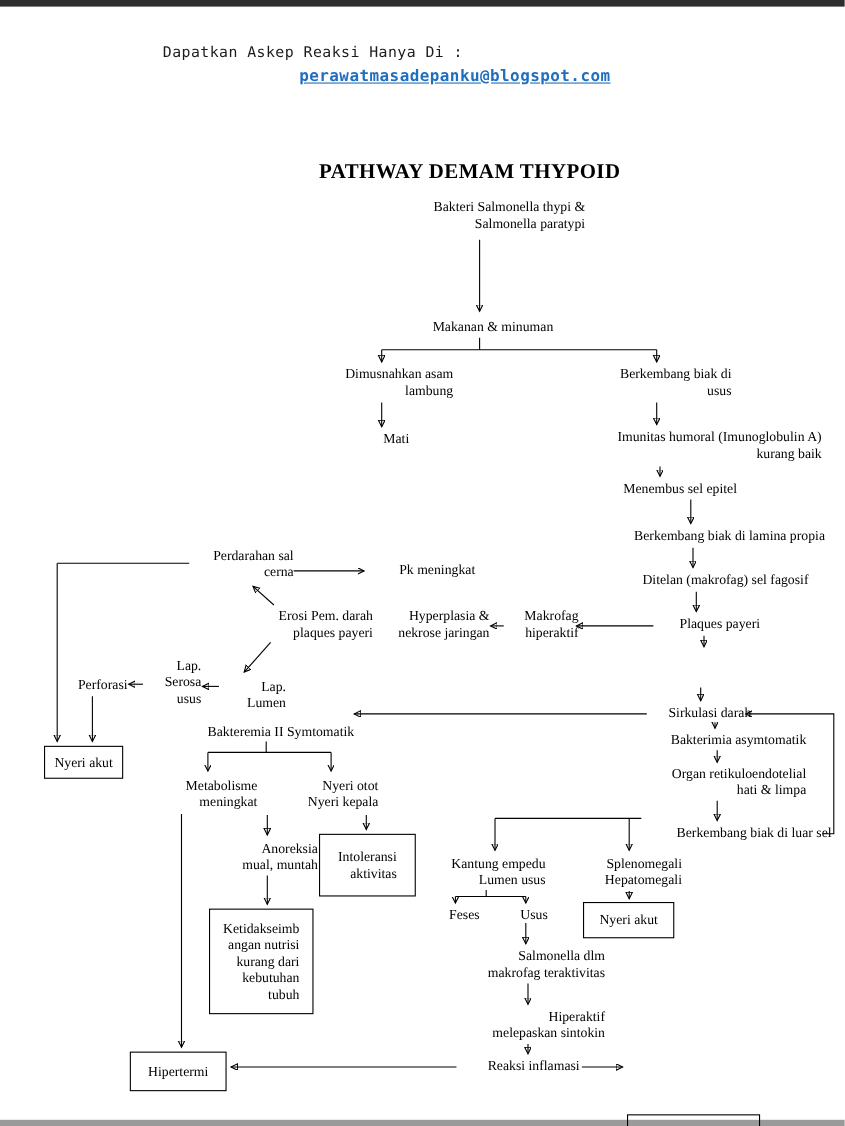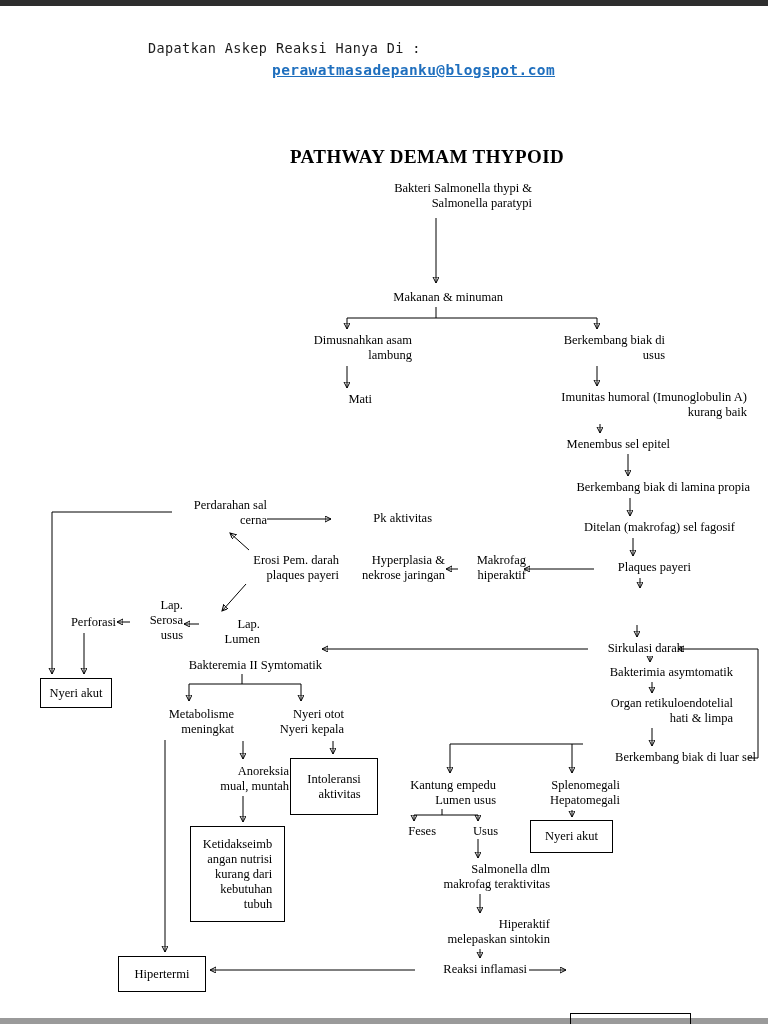--- a/index.html
+++ b/index.html
@@ -137,21 +137,21 @@
   <div class="node" style="left:535px;top:520px;width:200px">Ditelan (makrofag) sel fagosif</div>
   <div class="node" style="left:596px;top:560px;width:95px">Plaques payeri</div>
   <div class="node" style="left:450px;top:553px;width:76px">Makrofag
 hiperaktif</div>
   <div class="node" style="left:341px;top:553px;width:104px">Hyperplasia &amp;
 nekrose jaringan</div>
   <div class="node" style="left:233px;top:553px;width:106px">Erosi Pem. darah
 plaques payeri</div>
   <div class="node" style="left:172px;top:498px;width:95px">Perdarahan sal
 cerna</div>
-  <div class="node" style="left:337px;top:511px;width:95px">Pk aktivitas</div>
+  <div class="node" style="left:337px;top:511px;width:95px">Pk meningkat</div>
   <div class="node" style="left:129px;top:598px;width:54px">Lap.
 Serosa
 usus</div>
   <div class="node" style="left:200px;top:617px;width:60px">Lap. Lumen</div>
   <div class="node" style="left:54px;top:615px;width:62px">Perforasi</div>
   <div class="node box" style="left:40px;top:678px;width:72px;height:30px">Nyeri akut</div>
   <div class="node" style="left:162px;top:658px;width:160px">Bakteremia II Symtomatik</div>
   <div class="node" style="left:144px;top:707px;width:90px">Metabolisme
 meningkat</div>
   <div class="node" style="left:258px;top:707px;width:86px">Nyeri otot

